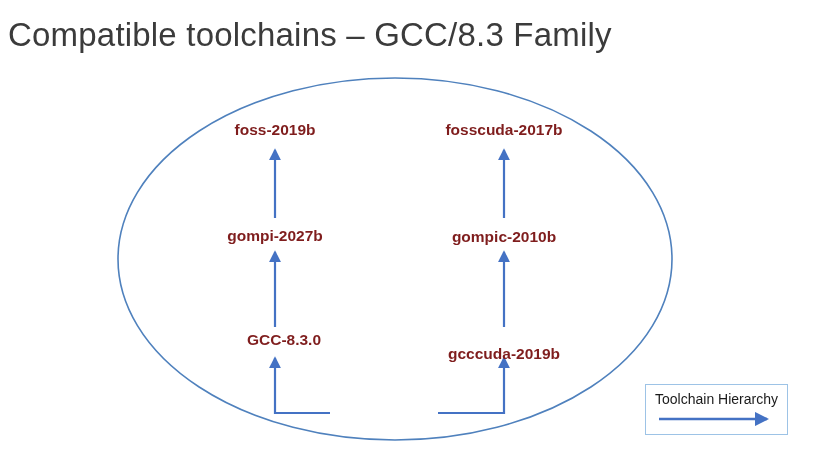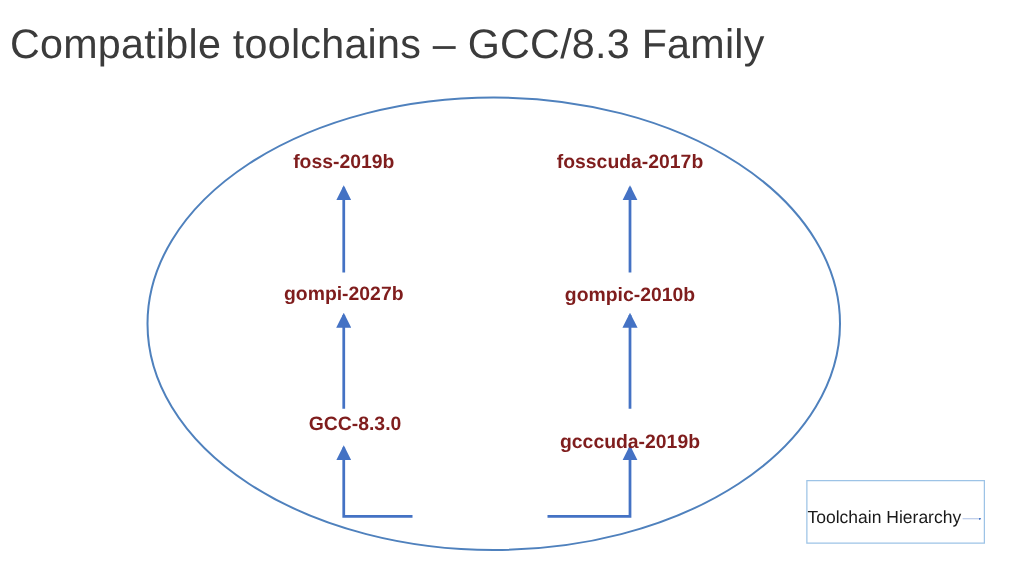--- a/index.html
+++ b/index.html
@@ -46,21 +46,21 @@
   .legend-box {
     position: absolute;
     left: 645px;
     top: 384px;
     width: 143px;
     height: 51px;
     border: 1.5px solid #9dc3e6;
     background: #ffffff;
     box-sizing: border-box;
     display: flex;
-    flex-direction: row;
+    flex-direction: column;
     align-items: center;
     justify-content: flex-start;
     padding-top: 6px;
   }
   .legend-label {
     font-size: 14px;
     font-weight: 400;
     color: #1a1a1a;
     white-space: nowrap;
   }

